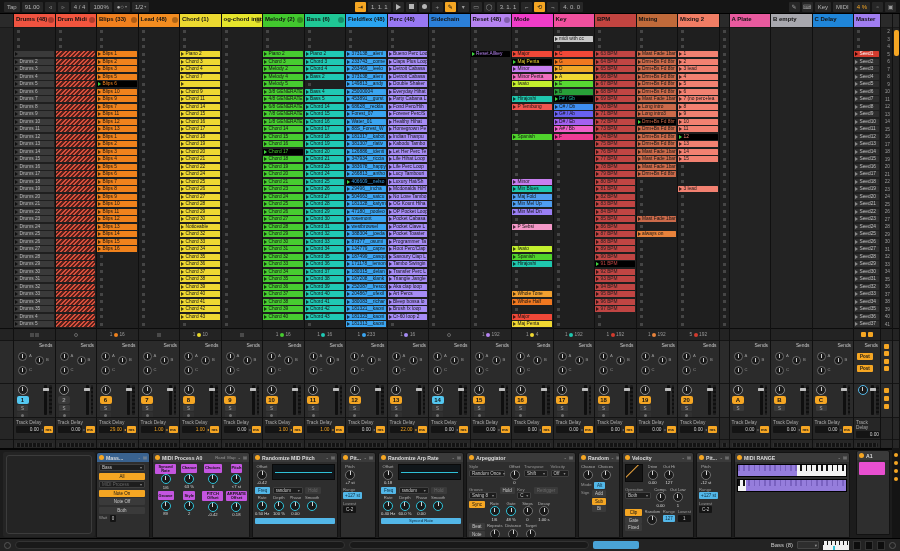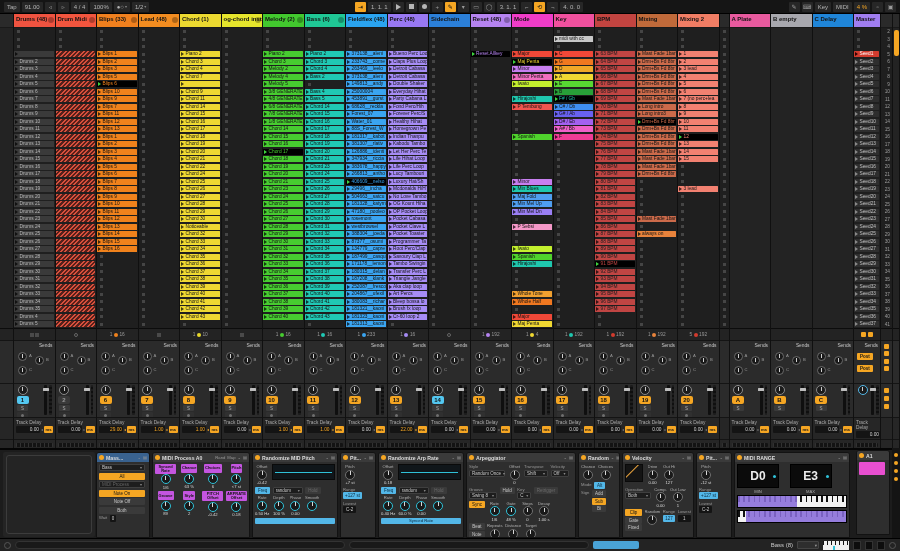--- a/index.html
+++ b/index.html
@@ -5019,30 +5019,20 @@
         <div class="dtitle">
           <span class="dact"></span>
           <span>MIDI RANGE</span>
           <span class="dticons">
             <span>⌄</span>
             <span>▤</span>
           </span>
         </div>
         <div class="dbody">
           <div class="drow">
-            <div class="dispwrap">
-              <div class="disp">D0<i></i></div>
-              <div class="displbl">MIN</div>
-            </div>
-            <div class="dispwrap">
-              <div class="disp">E3<i></i></div>
-              <div class="displbl">MAX</div>
-            </div>
-          </div>
-          <div class="drow">
             <div class="kbd">
               <div class="bk"></div>
               <div class="ov" style="left: 0px; width: 55%;"></div>
             </div>
           </div>
           <div class="drow">
             <div class="kbd">
               <div class="bk"></div>
               <div class="ov" style="left: 7%; width: 93%;"></div>
             </div>

